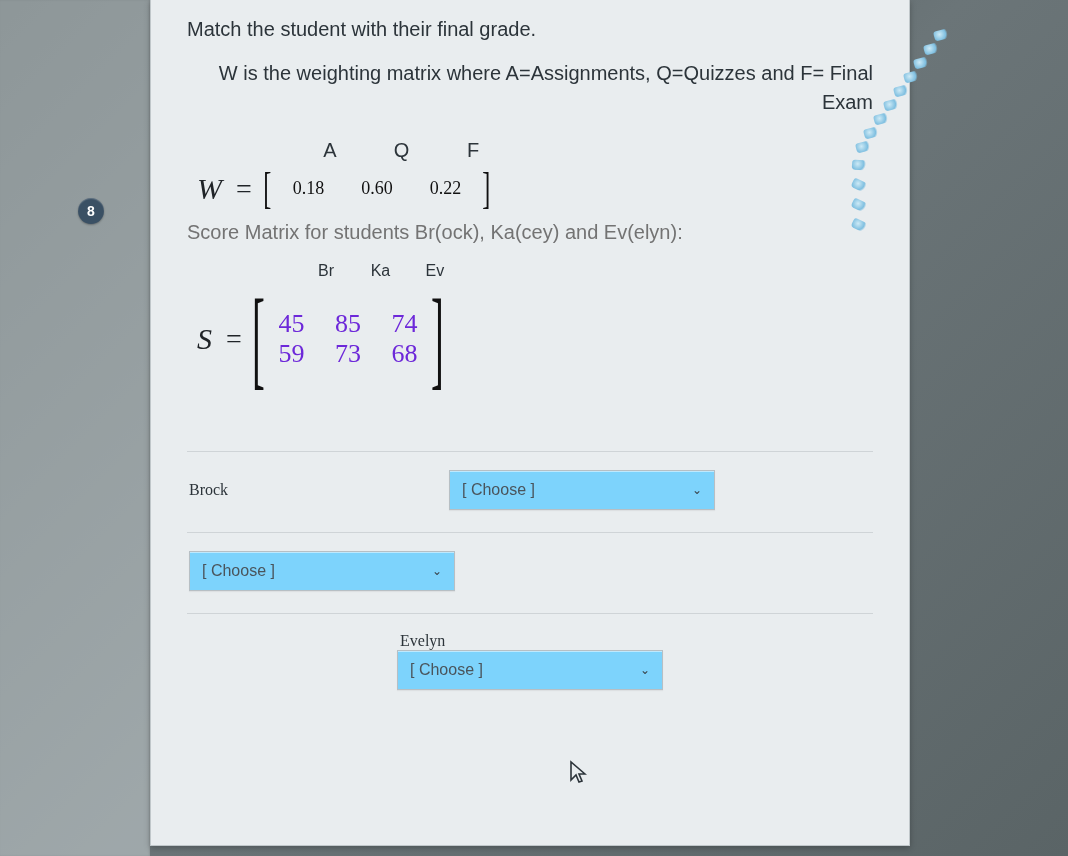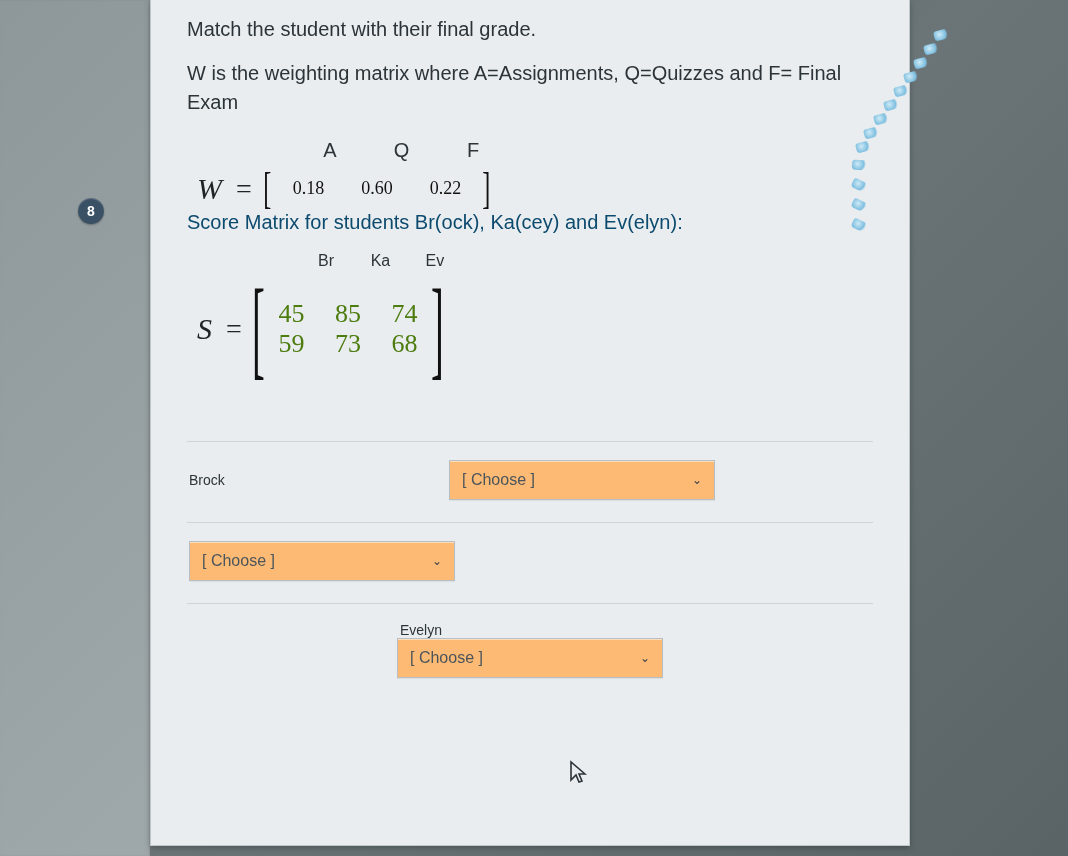--- a/index.html
+++ b/index.html
@@ -58,20 +58,21 @@
   .prompt {
     font-size: 20px;
     color: #2c343a;
     margin: 0 0 18px 0;
   }
   .desc {
     font-size: 20px;
     color: #2c343a;
     line-height: 1.45;
     margin: 0 0 22px 0;
+    text-align: right;
   }
   .w-block {
     margin-left: 10px;
   }
   .w-headers {
     font-size: 20px;
     color: #2c343a;
     margin-left: 102px;
     letter-spacing: 2px;
   }
@@ -103,22 +104,22 @@
   }
   .w-vals {
     font-family: "Times New Roman", serif;
     font-size: 18px;
     color: #111;
     padding: 0 2px;
   }
   .w-vals span { display:inline-block; width:64px; text-align:center; }
   .subhead {
     font-size: 20px;
-    color: #0c4a6e;
-    margin: 4px 0 18px 0;
+    color: #737373;
+    margin: 14px 0 18px 0;
   }
   .s-block {
     margin-left: 10px;
     margin-bottom: 60px;
   }
   .s-headers {
     font-size: 16px;
     color: #2c343a;
     margin-left: 104px;
   }
@@ -132,41 +133,42 @@
     font-family: "Times New Roman", serif;
     font-size: 110px;
     line-height: 0.95;
     color: #111;
     transform: scaleX(0.35);
     margin: 0 -10px;
   }
   .s-grid {
     font-family: "Times New Roman", serif;
     font-size: 26px;
-    color: #4d7c0f;
+    color: #6d28d9;
   }
   .s-row span { display:inline-block; width:50px; text-align:center; }
   .match-block {
     border-top: 1px solid #cfd4d7;
     margin-top: 8px;
   }
   .match-row {
     display: flex;
     align-items: center;
     border-bottom: 1px solid #cfd4d7;
     padding: 18px 2px 22px 2px;
   }
   .match-label {
     width: 260px;
-    font-size: 14px;
-    color: #2c343a;
+    font-size: 16px;
+    color: #2c343a;
+    font-family: Liberation Serif, serif;
   }
   .select-box {
     border: 1px solid #b7bfc4;
-    background: #fdba74;
+    background: #7dd3fc;
     width: 240px;
     height: 38px;
     display: flex;
     align-items: center;
     justify-content: space-between;
     padding: 0 12px;
     font-size: 16px;
     color: #4a545b;
     cursor: pointer;
     box-shadow: inset 0 1px 0 rgba(255,255,255,0.5), 0 1px 1px rgba(0,0,0,0.05);

